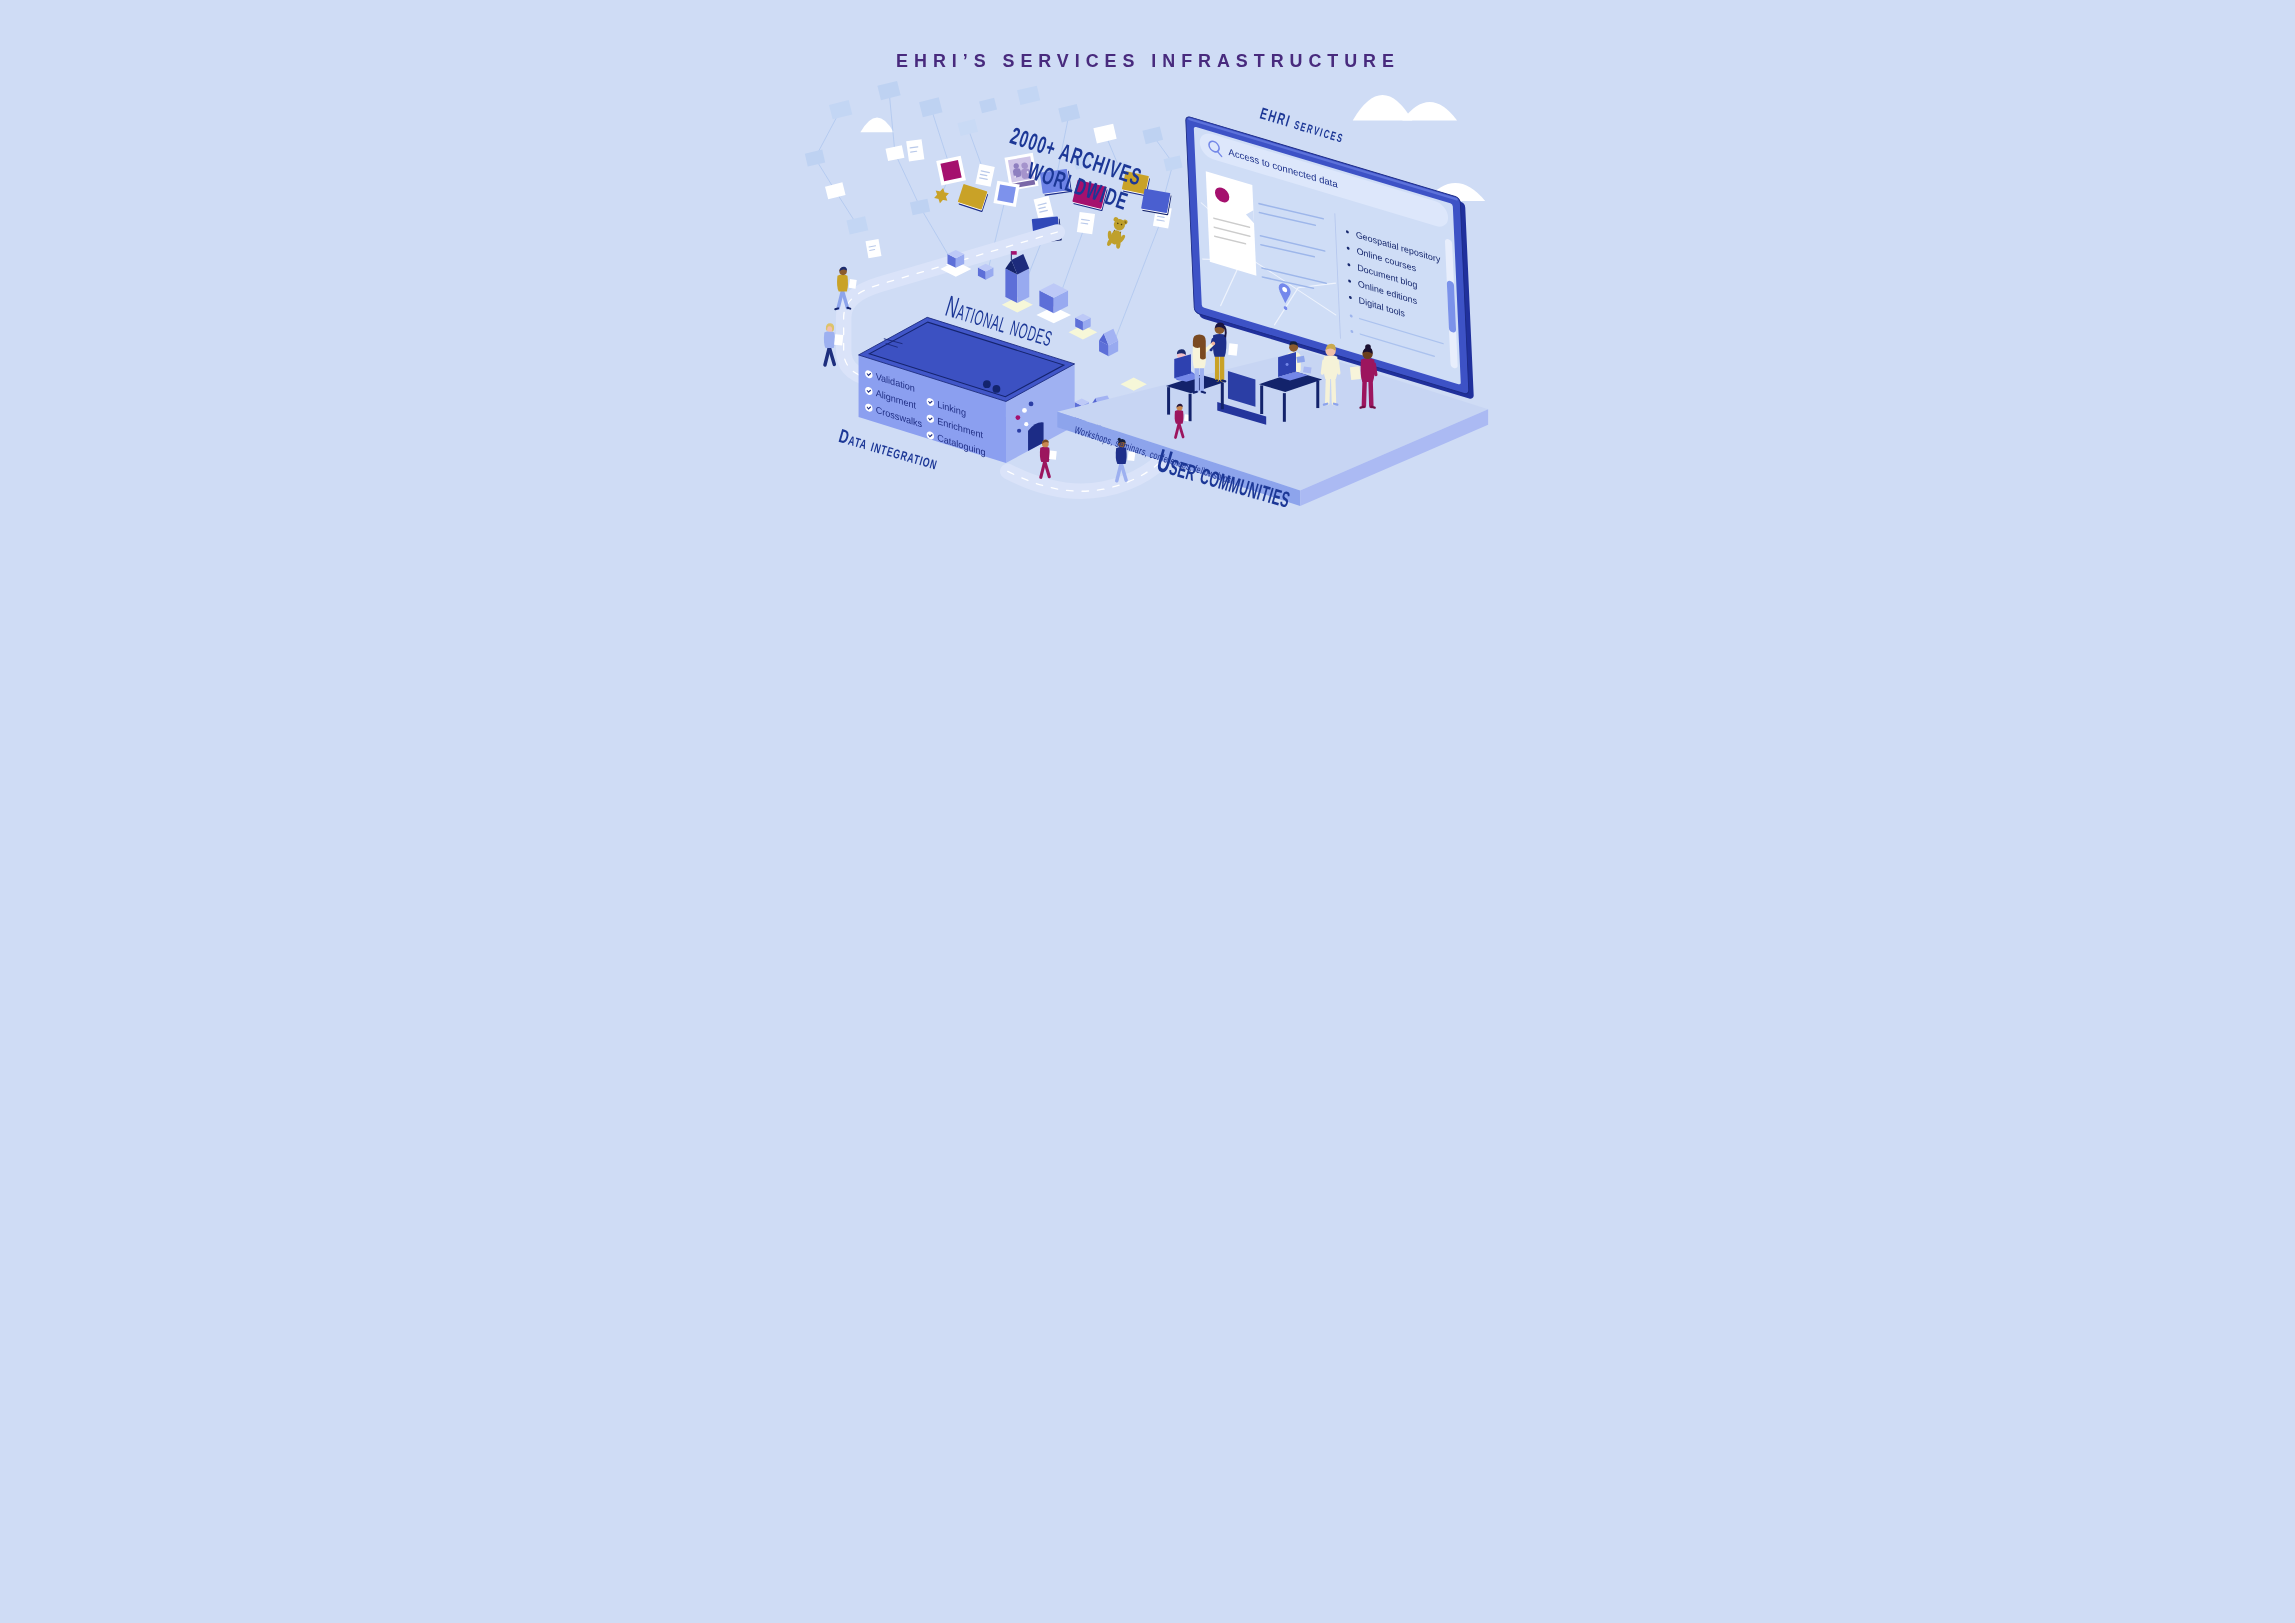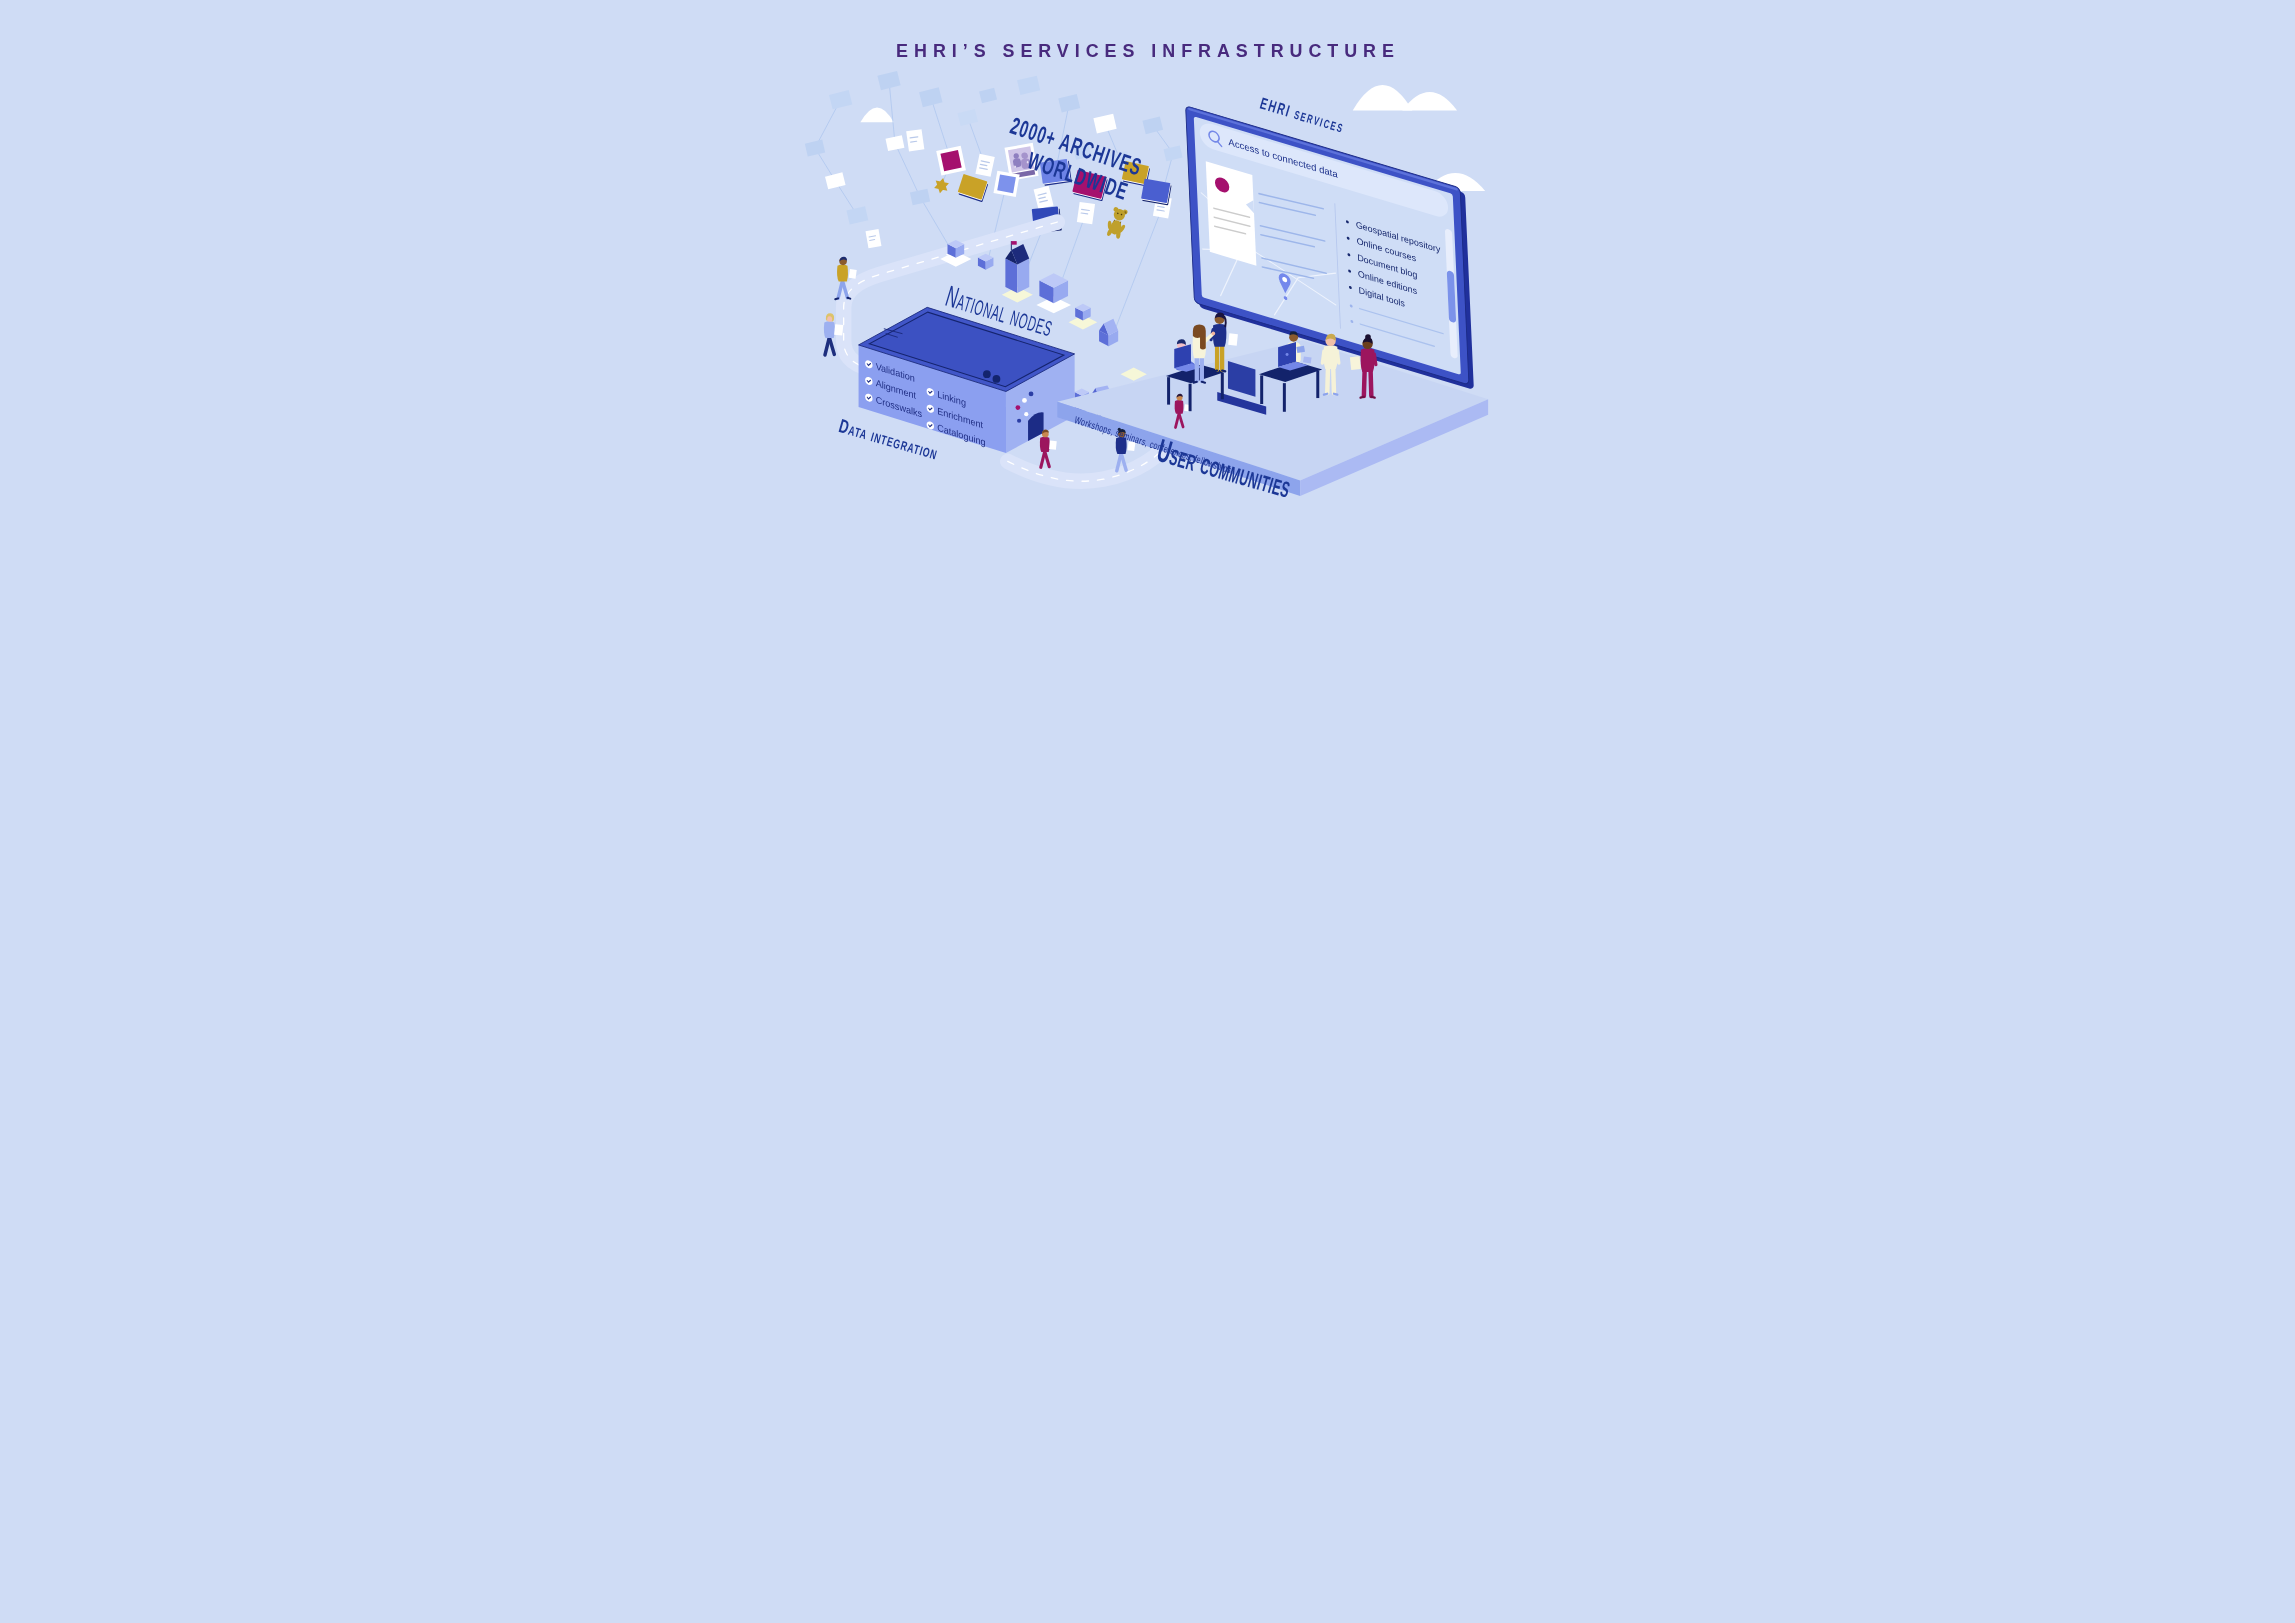--- a/index.html
+++ b/index.html
@@ -1,16 +1,16 @@
 <!DOCTYPE html>
 <html style="font-size:7.4px"><head>
 <meta charset="utf-8">
 <style>
   html,body { margin:0; padding:0; background:#cfdcf5; }
-  .stage { width:100%; max-width:740px; margin:3px auto; }
+  .stage { width:100%; max-width:740px; margin:13px auto; }
   svg { display:block; width:100%; height:auto; }
   text { font-family:"Liberation Sans","DejaVu Sans",sans-serif; }
   .sc { font-variant: small-caps; }
   .title { fill:#482a7d; font-weight:800; font-size:30px; letter-spacing:10px; }
   .arch { fill:#1c3796; font-weight:600; font-size:40px; letter-spacing:3px; }
   .nodes-t { fill:#1c3796; font-weight:500; font-size:50px; letter-spacing:2px; }
   .ehri-t { fill:#1c3796; font-weight:600; font-size:27px; letter-spacing:4px; }
   .di-t { fill:#1c3796; font-weight:600; font-size:32px; letter-spacing:2px; }
   .uc-t { fill:#1c3796; font-weight:600; font-size:54px; letter-spacing:1px; }
   .banner-t { fill:#1b2f8a; font-weight:500; font-size:17px; letter-spacing:0.8px; }

